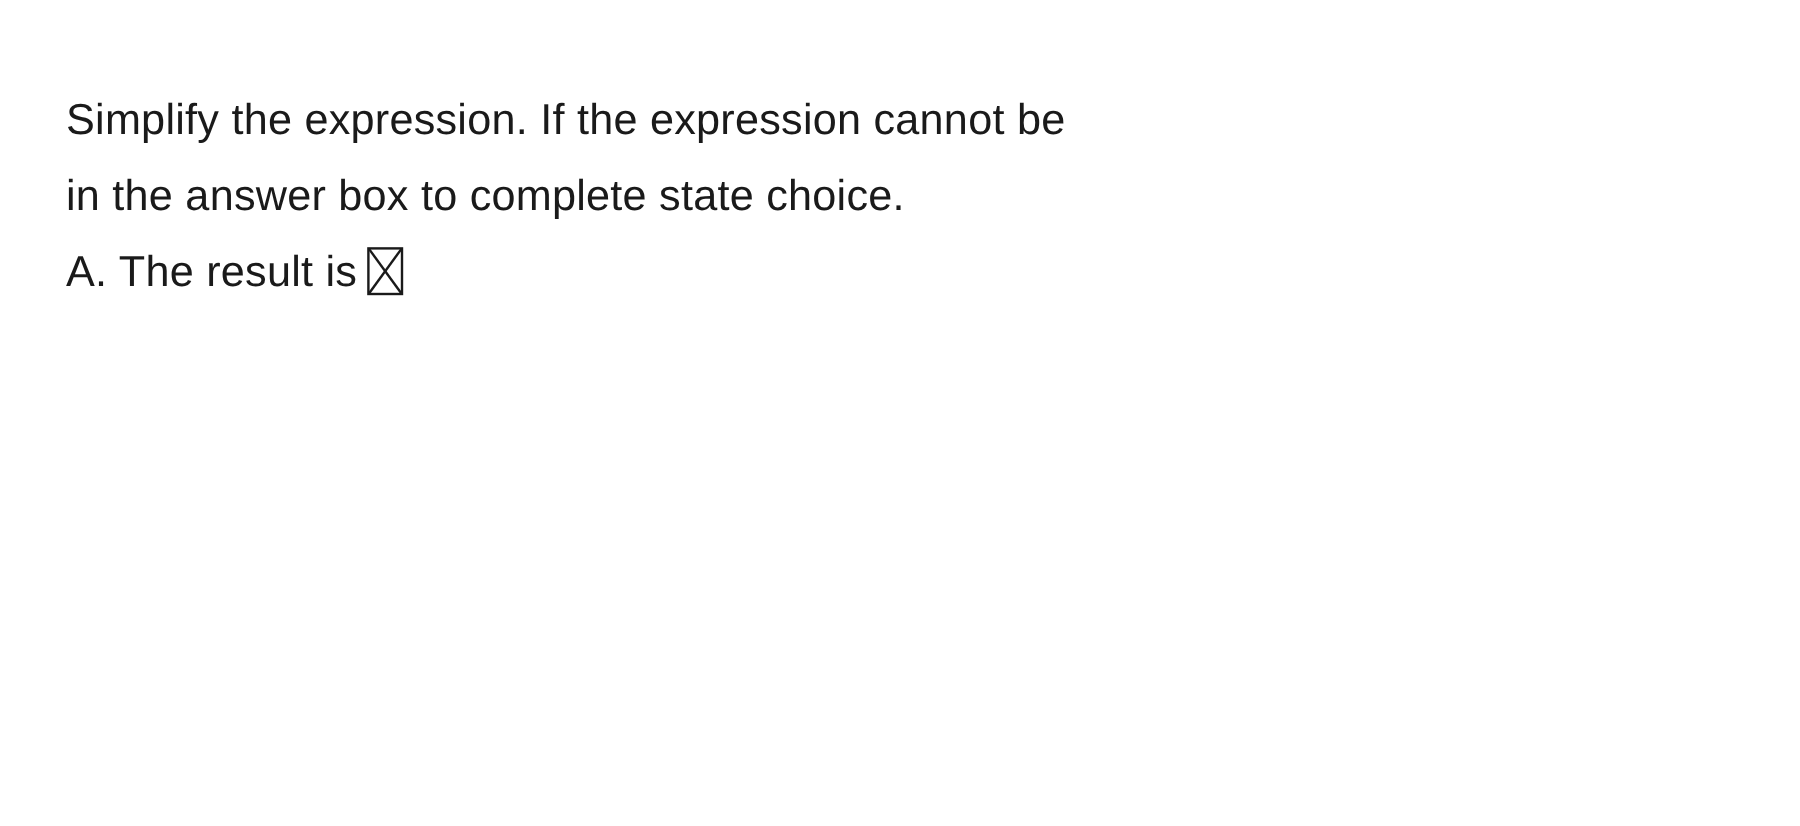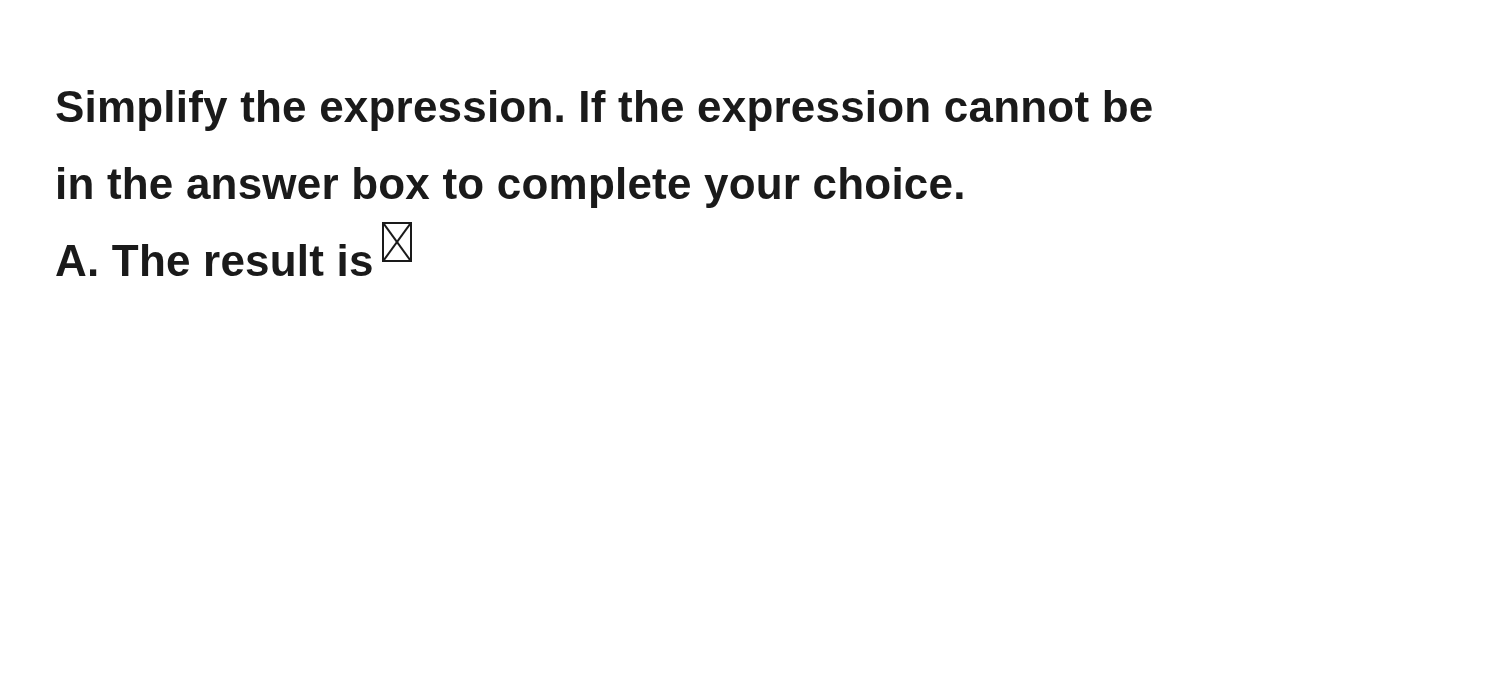--- a/index.html
+++ b/index.html
@@ -9,30 +9,31 @@
     }
     body {
       width: 1500px;
       height: 688px;
       background: #ffffff;
       font-family: -apple-system, BlinkMacSystemFont, "Segoe UI", Helvetica, Arial, sans-serif;
       color: #1a1a1a;
       padding: 68px 55px 50px 55px;
     }
     .question-text {
-      font-size: 44px;
+      font-size: 36px;
       line-height: 1.75;
-      font-weight: 700;
+      font-weight: 400;
       letter-spacing: 0.2px;
     }
     .line {
       display: block;
     }
     .choice-line {
       display: flex;
+      align-items: center;
     }
     .checkbox-symbol {
       display: inline-block;
       width: 30px;
       height: 40px;
       border: 2px solid #1a1a1a;
       position: relative;
       margin-left: 8px;
       vertical-align: middle;
     }
@@ -51,18 +52,18 @@
     }
     .checkbox-symbol::after {
       transform: translate(-50%, -50%) rotate(-36deg);
     }
   </style>
 </head>
 <body>
 
 <div class="question-text">
   <span class="line">Simplify the expression. If the expression cannot be</span>
-  <span class="line">in the answer box to complete your choice.</span>
+  <span class="line">in the answer box to complete state choice.</span>
   <span class="line choice-line">
     <span>A. The result is </span>
     <span class="checkbox-symbol"></span>
   </span>
 </div>
 
 </body></html>

